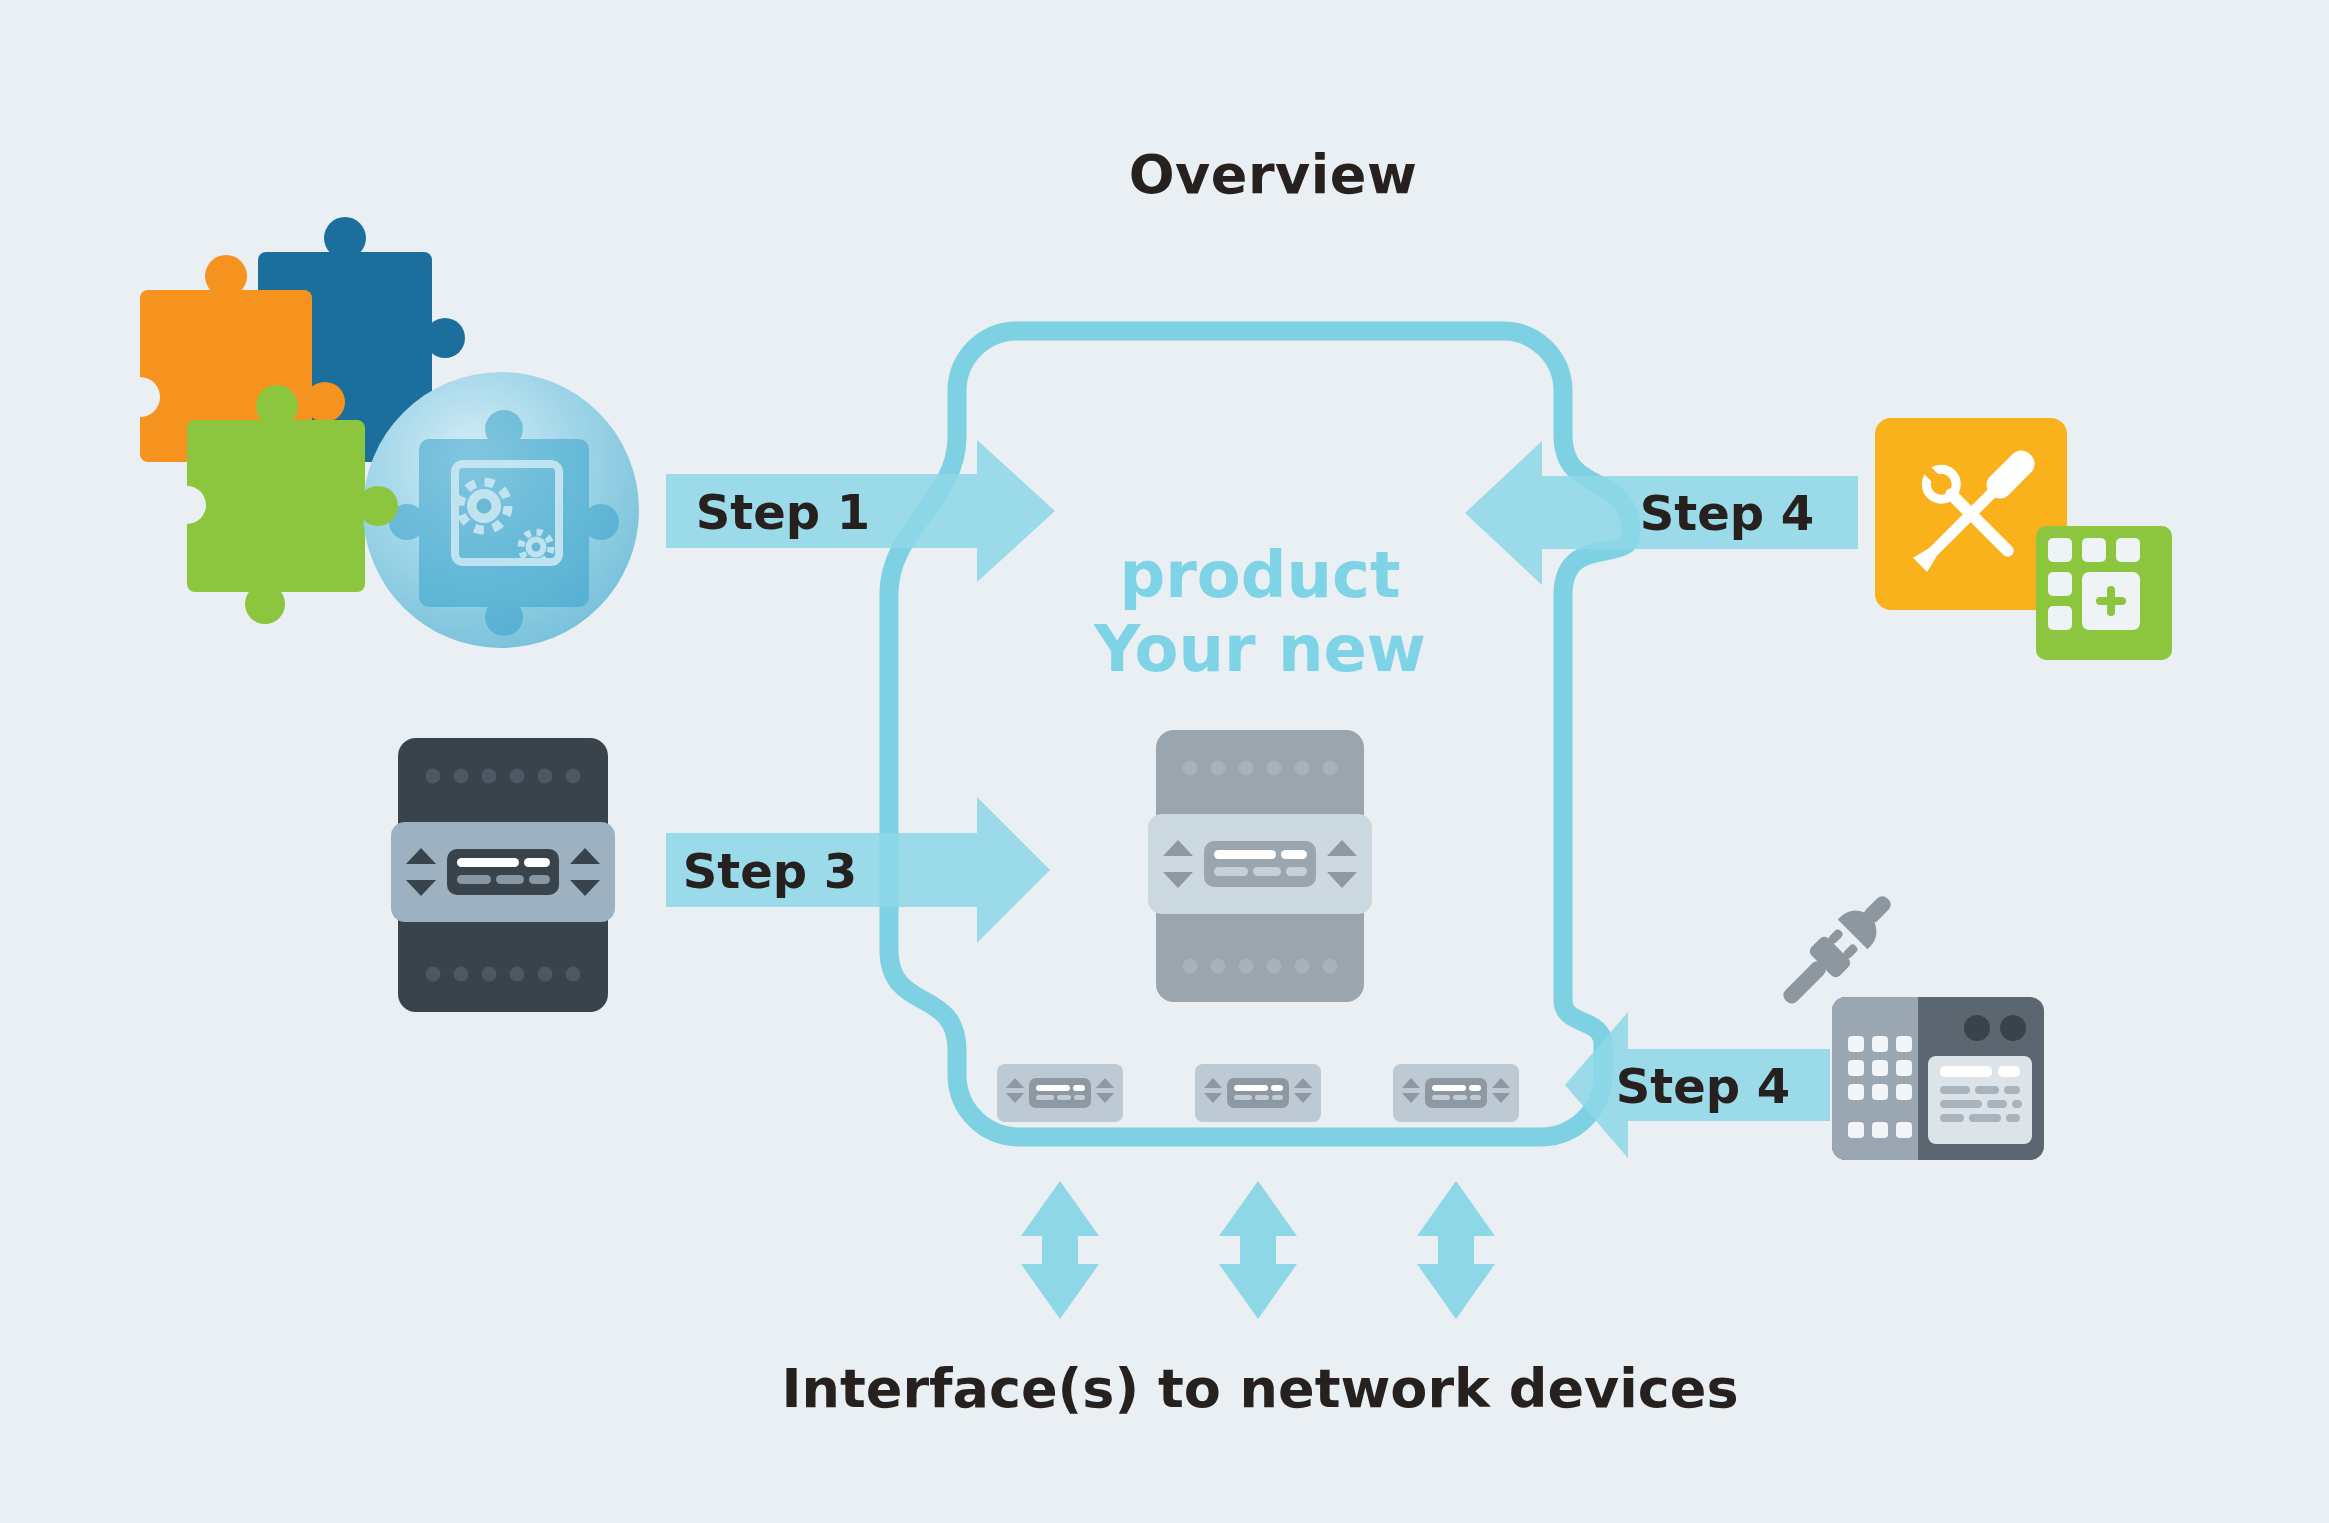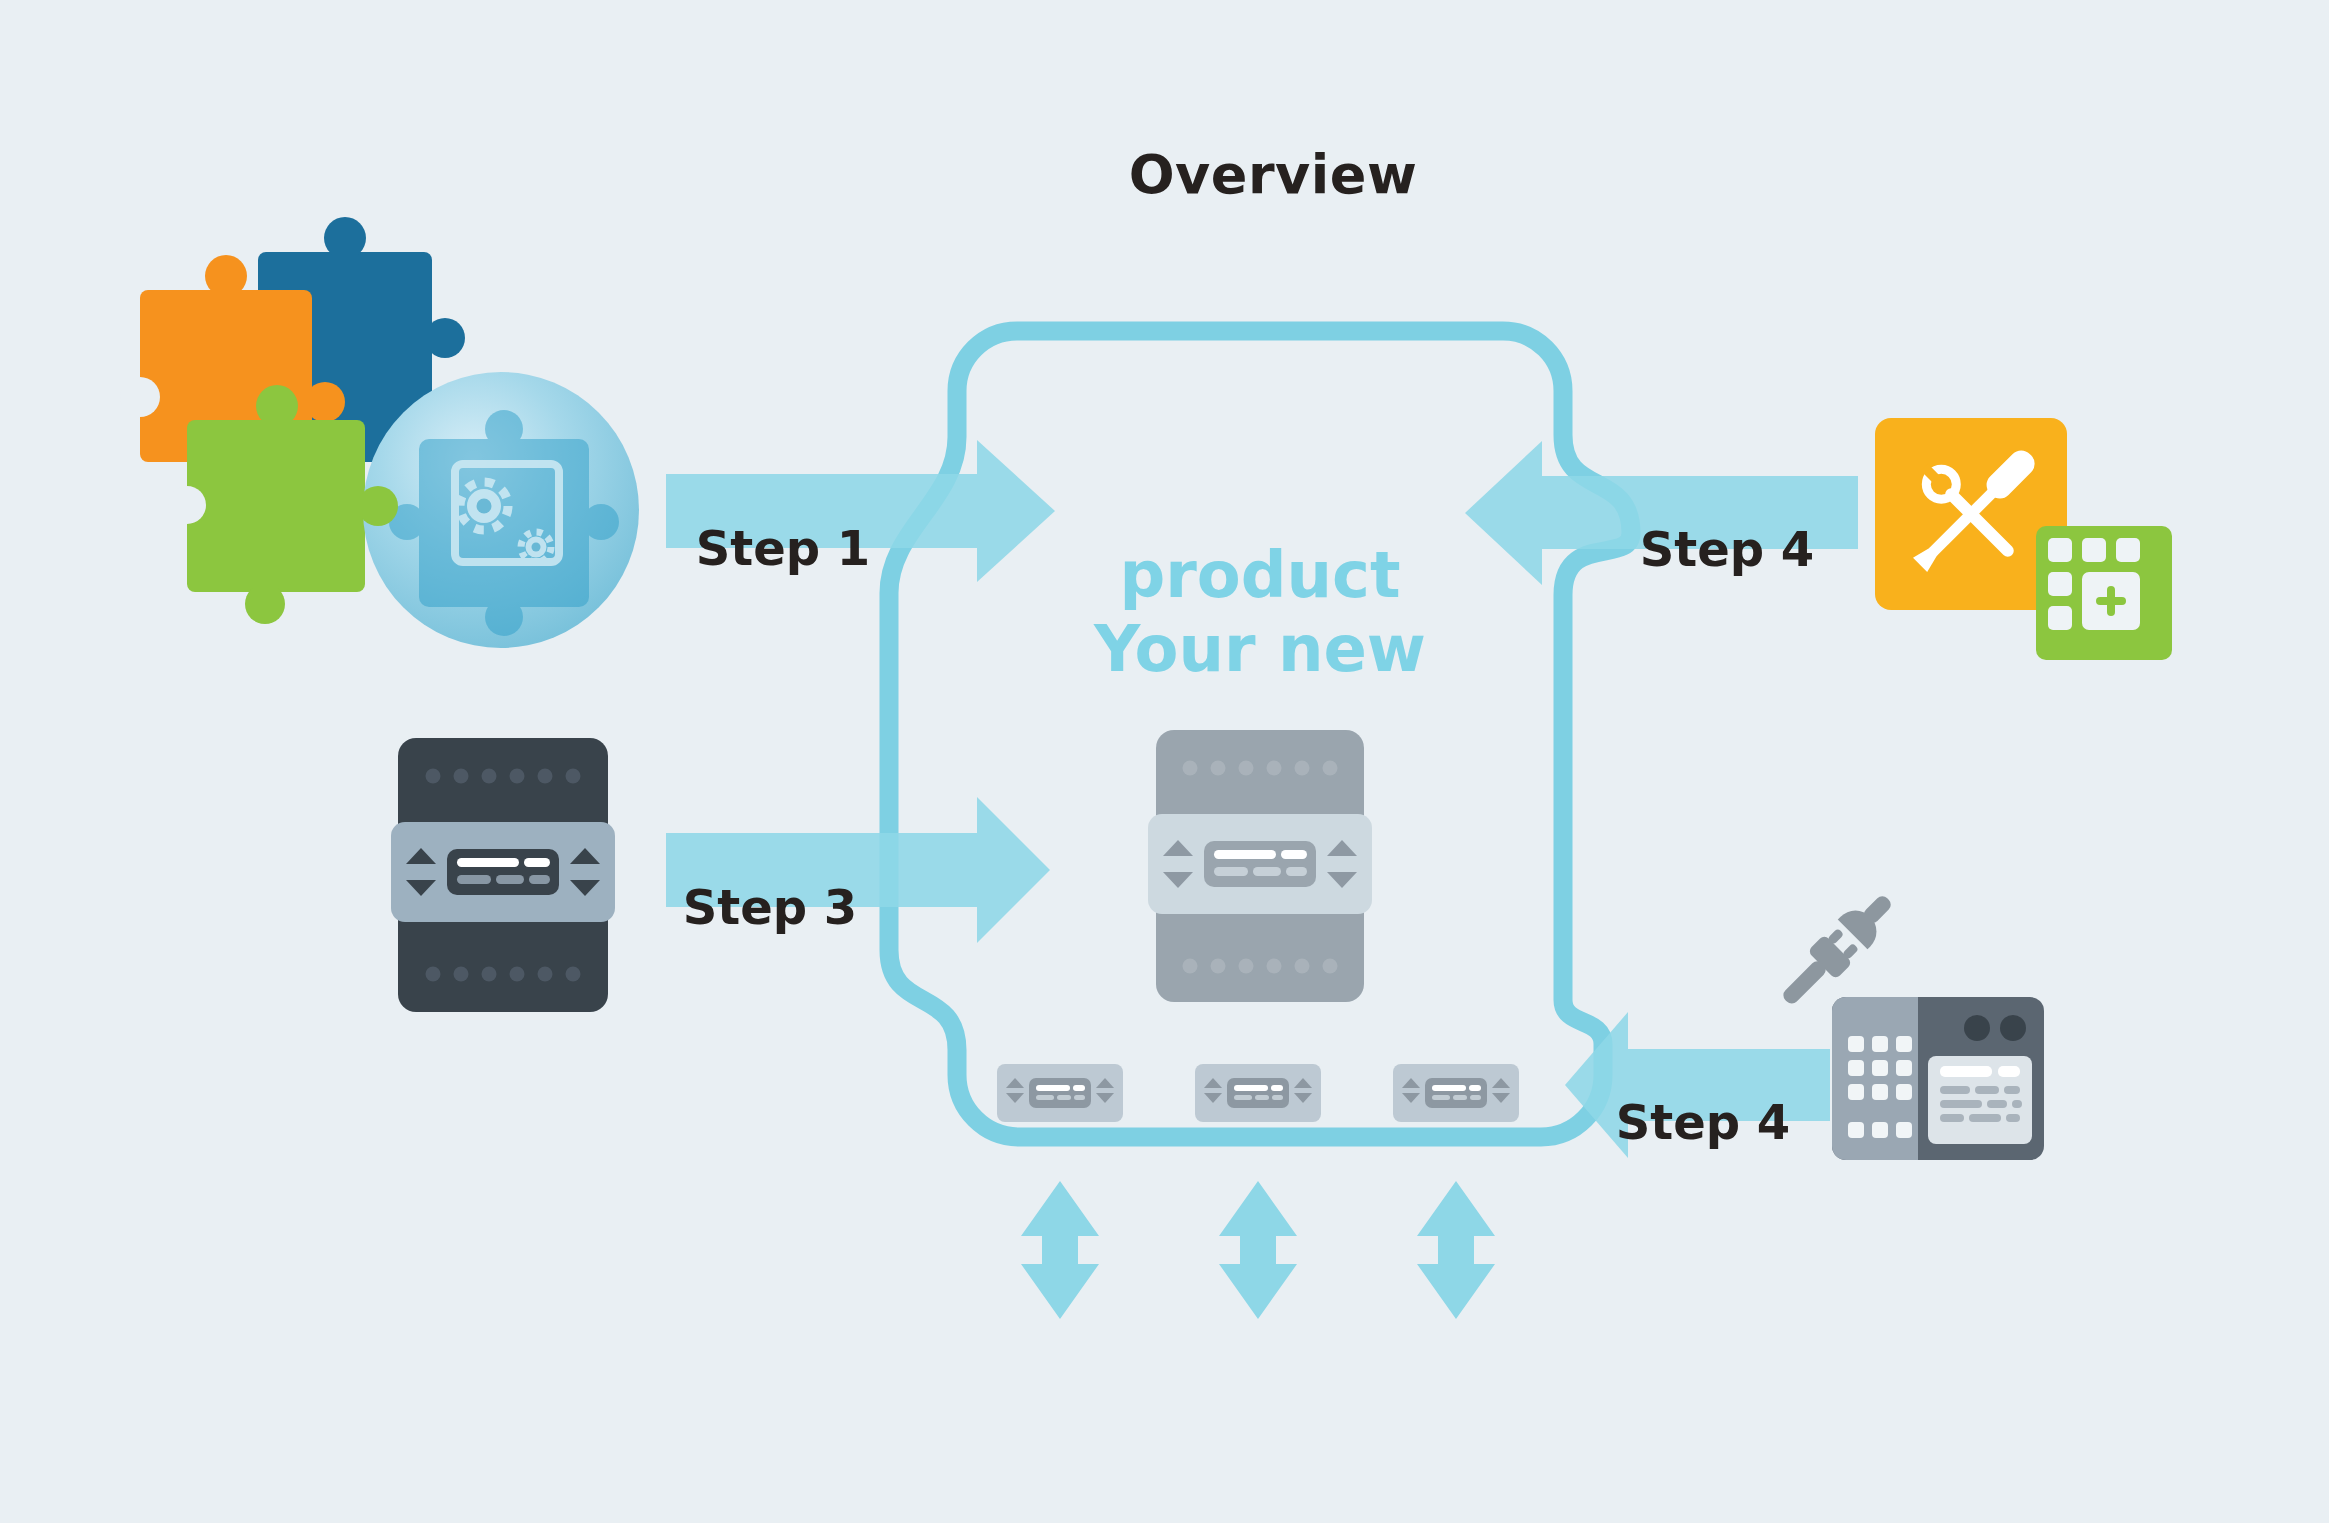--- a/index.html
+++ b/index.html
@@ -12,21 +12,21 @@
   .stage{position:relative;width:2329px;height:1257px;}
   .stage svg{position:absolute;left:0;top:0;}
   .label{
     position:absolute;
     transform:translate(-50%,-50%);
     white-space:nowrap;
     font-weight:700;
     color:#26211f;
   }
   .title{font-size:54px;letter-spacing:.5px;}
-  .step-label{font-size:48px;margin-top:36px;}
+  .step-label{font-size:48px;}
   .caption{font-size:54px;}
   .product-label{
     position:absolute;
     transform:translate(-50%,-50%);
     font-weight:700;
     font-size:64px;
     line-height:74px;
     text-align:center;
     color:#7fd3e6;
     white-space:nowrap;
@@ -351,14 +351,15 @@
 <div class="product-label" style="left:1260px;top:612px;">
   <div>product</div>
   <div>Your new</div>
 </div>
 
 <div class="label step-label" style="left:783px;top:512px;">Step 1</div>
 <div class="label step-label" style="left:1727px;top:513px;">Step 4</div>
 <div class="label step-label" style="left:770px;top:871px;">Step 3</div>
 <div class="label step-label" style="left:1703px;top:1086px;">Step 4</div>
 
+<div class="label caption" style="left:1260px;top:1388px;">Interface(s) to network devices</div>
 
 </div>
 
 </body></html>

